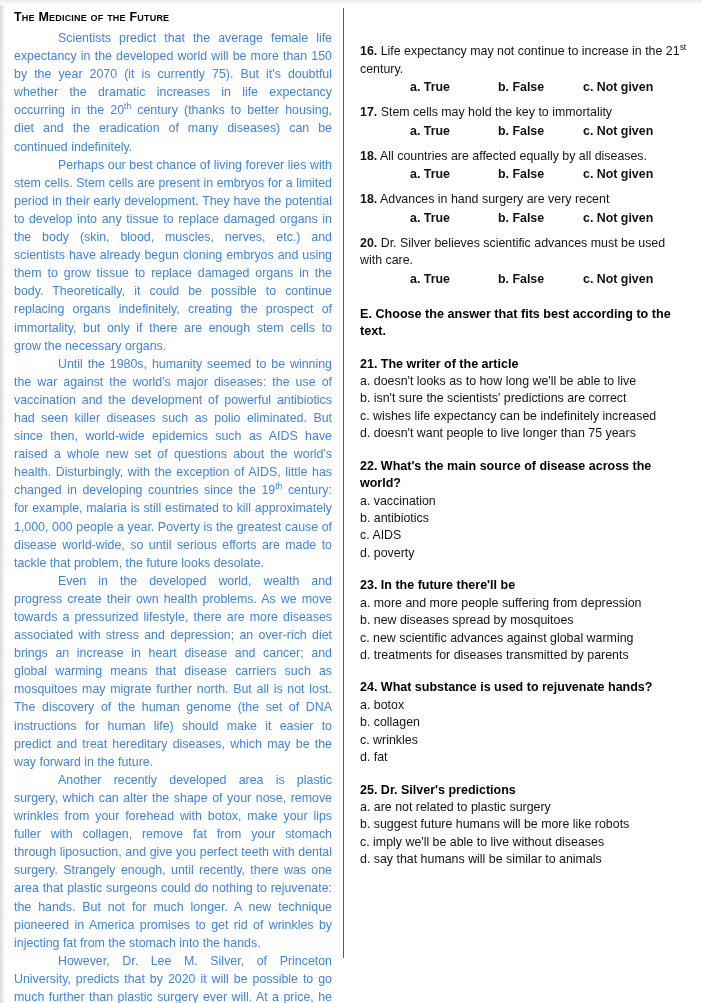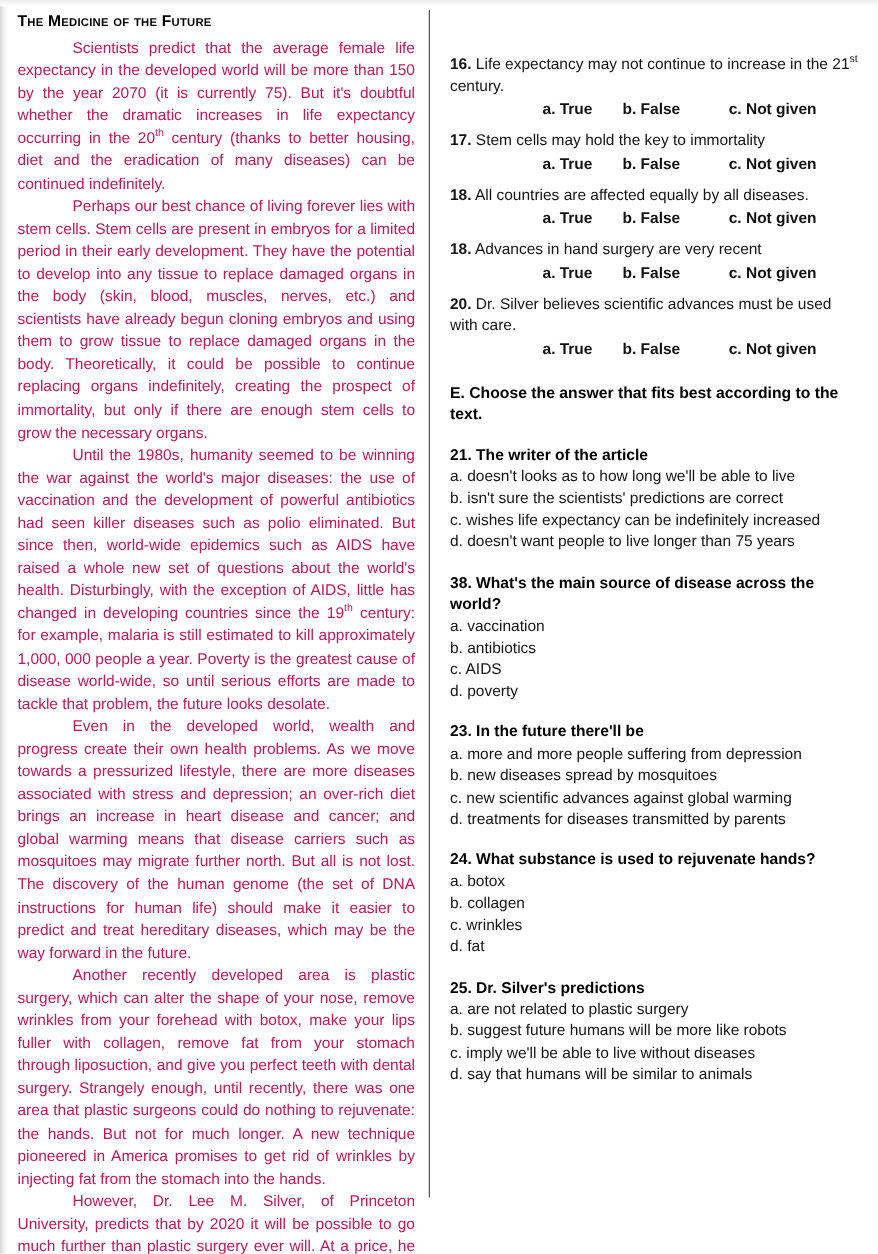--- a/index.html
+++ b/index.html
@@ -69,21 +69,21 @@
     letter-spacing: 0.2px;
     margin: 0 0 5px 0;
     color: #000;
   }
   .article-p {
     margin: 0 0 0 0;
     text-align: justify;
     text-indent: 44px;
     font-size: 12.4px;
     line-height: 18.1px;
-    color: #be185d;
+    color: #3b82f6;
     -webkit-hyphens: none;
     hyphens: none;
   }
   .article-p + .article-p { margin-top: 0; }
 
   sup { font-size: 0.68em; vertical-align: super; line-height: 0; }
 
   
   .section-head {
     font-weight: bold;
@@ -105,21 +105,21 @@
   }
   .q-num { font-weight: bold; }
 
   .tf-row {
     display: flex;
     margin: 2px 0 0 0;
     font-size: 12.4px;
     font-weight: bold;
     color: #111;
   }
-  .tf-a { width: 88px; margin-left: 50px; text-align: center; }
+  .tf-a { width: 88px; margin-left: 50px; }
   .tf-b { width: 85px; }
   .tf-c { width: auto; }
 
   .mc-head {
     font-weight: bold;
     font-size: 12.5px;
     line-height: 17.5px;
     margin: 0;
     color: #000;
   }
@@ -213,21 +213,21 @@
       <p class="mc-head">21. The writer of the article</p>
       <p class="mc-opt">a. doesn't looks as to how long we'll be able to live</p>
       <p class="mc-opt">b. isn't sure the scientists' predictions are correct</p>
       <p class="mc-opt">c. wishes life expectancy can be indefinitely increased</p>
       <p class="mc-opt">d. doesn't want people to live longer than 75 years</p>
     </div>
 
     <div class="gap-mc"></div>
 
     <div>
-      <p class="mc-head">38. What's the main source of disease across the world?</p>
+      <p class="mc-head">22. What's the main source of disease across the world?</p>
       <p class="mc-opt">a. vaccination</p>
       <p class="mc-opt">b. antibiotics</p>
       <p class="mc-opt">c. AIDS</p>
       <p class="mc-opt">d. poverty</p>
     </div>
 
     <div class="gap-mc"></div>
 
     <div>
       <p class="mc-head">23. In the future there'll be</p>

